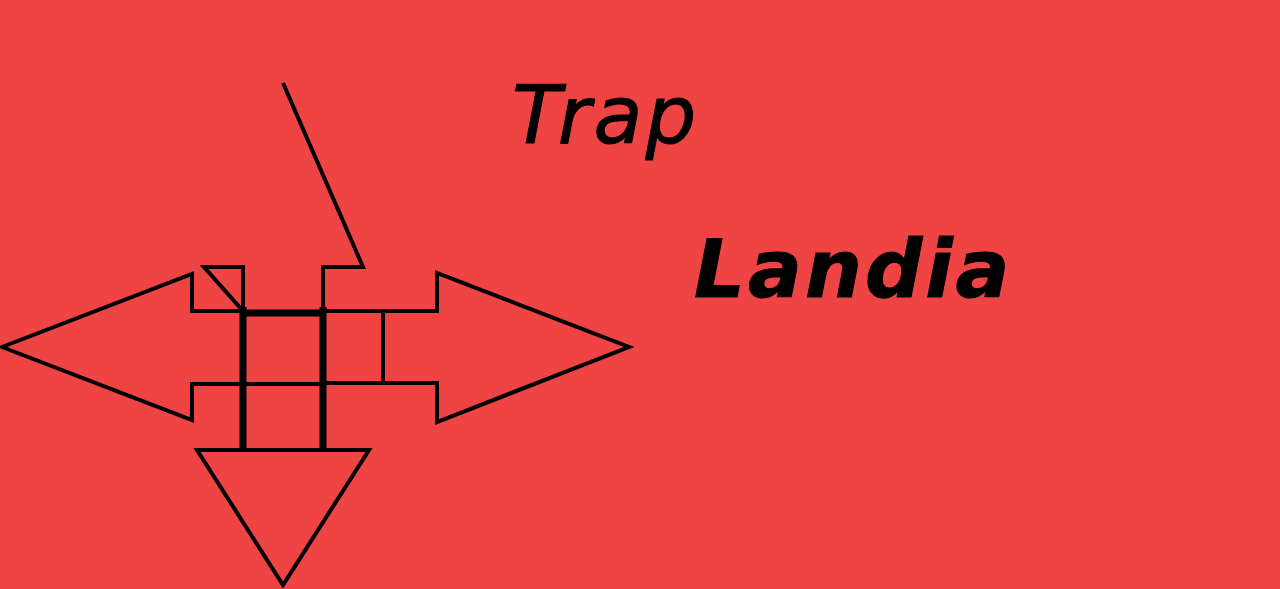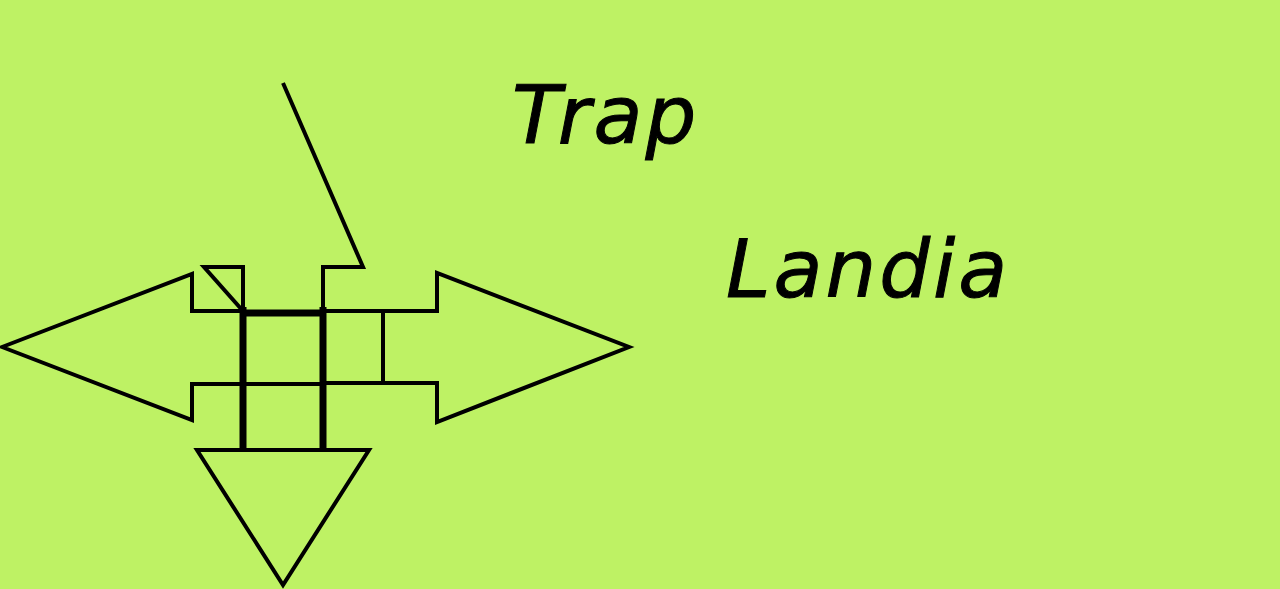--- a/index.html
+++ b/index.html
@@ -1,30 +1,30 @@
 <!DOCTYPE html>
 <html><head>
 <meta charset="utf-8">
 <style>
   html, body { margin: 0; padding: 0; background: #ffffff; }
-  #stage { position: relative; width: 1280px; height: 589px; overflow: hidden; background: #bef264; }
+  #stage { position: relative; width: 1280px; height: 589px; overflow: hidden; background: #ef4444; }
   svg.arrows { position: absolute; left: 0; top: 0; }
   .title-word {
     position: absolute;
     font-family: "DejaVu Sans", sans-serif;
     font-style: oblique;
     font-weight: normal;
     color: #000000;
     letter-spacing: 3px;
     line-height: 1;
     white-space: nowrap;
     -webkit-text-stroke: 1px #000;
   }
   #word1 { left: 512px; top: 76px; font-size: 80px; }
-  #word2 { left: 726px; top: 230px; font-size: 80px; }
+  #word2 { left: 694px; top: 230px; font-size: 80px; font-weight: bold; }
 </style>
 </head>
 <body>
 
 <div id="stage">
   <svg class="arrows" width="1280" height="589" viewBox="0 0 1280 589">
     <g fill="none" stroke="#000" stroke-width="4" stroke-linejoin="miter">
 
       <path d="M283,83 L363,267 L323,267 L323,311 M243,311 L243,267 L204,267 Z"></path>
 

